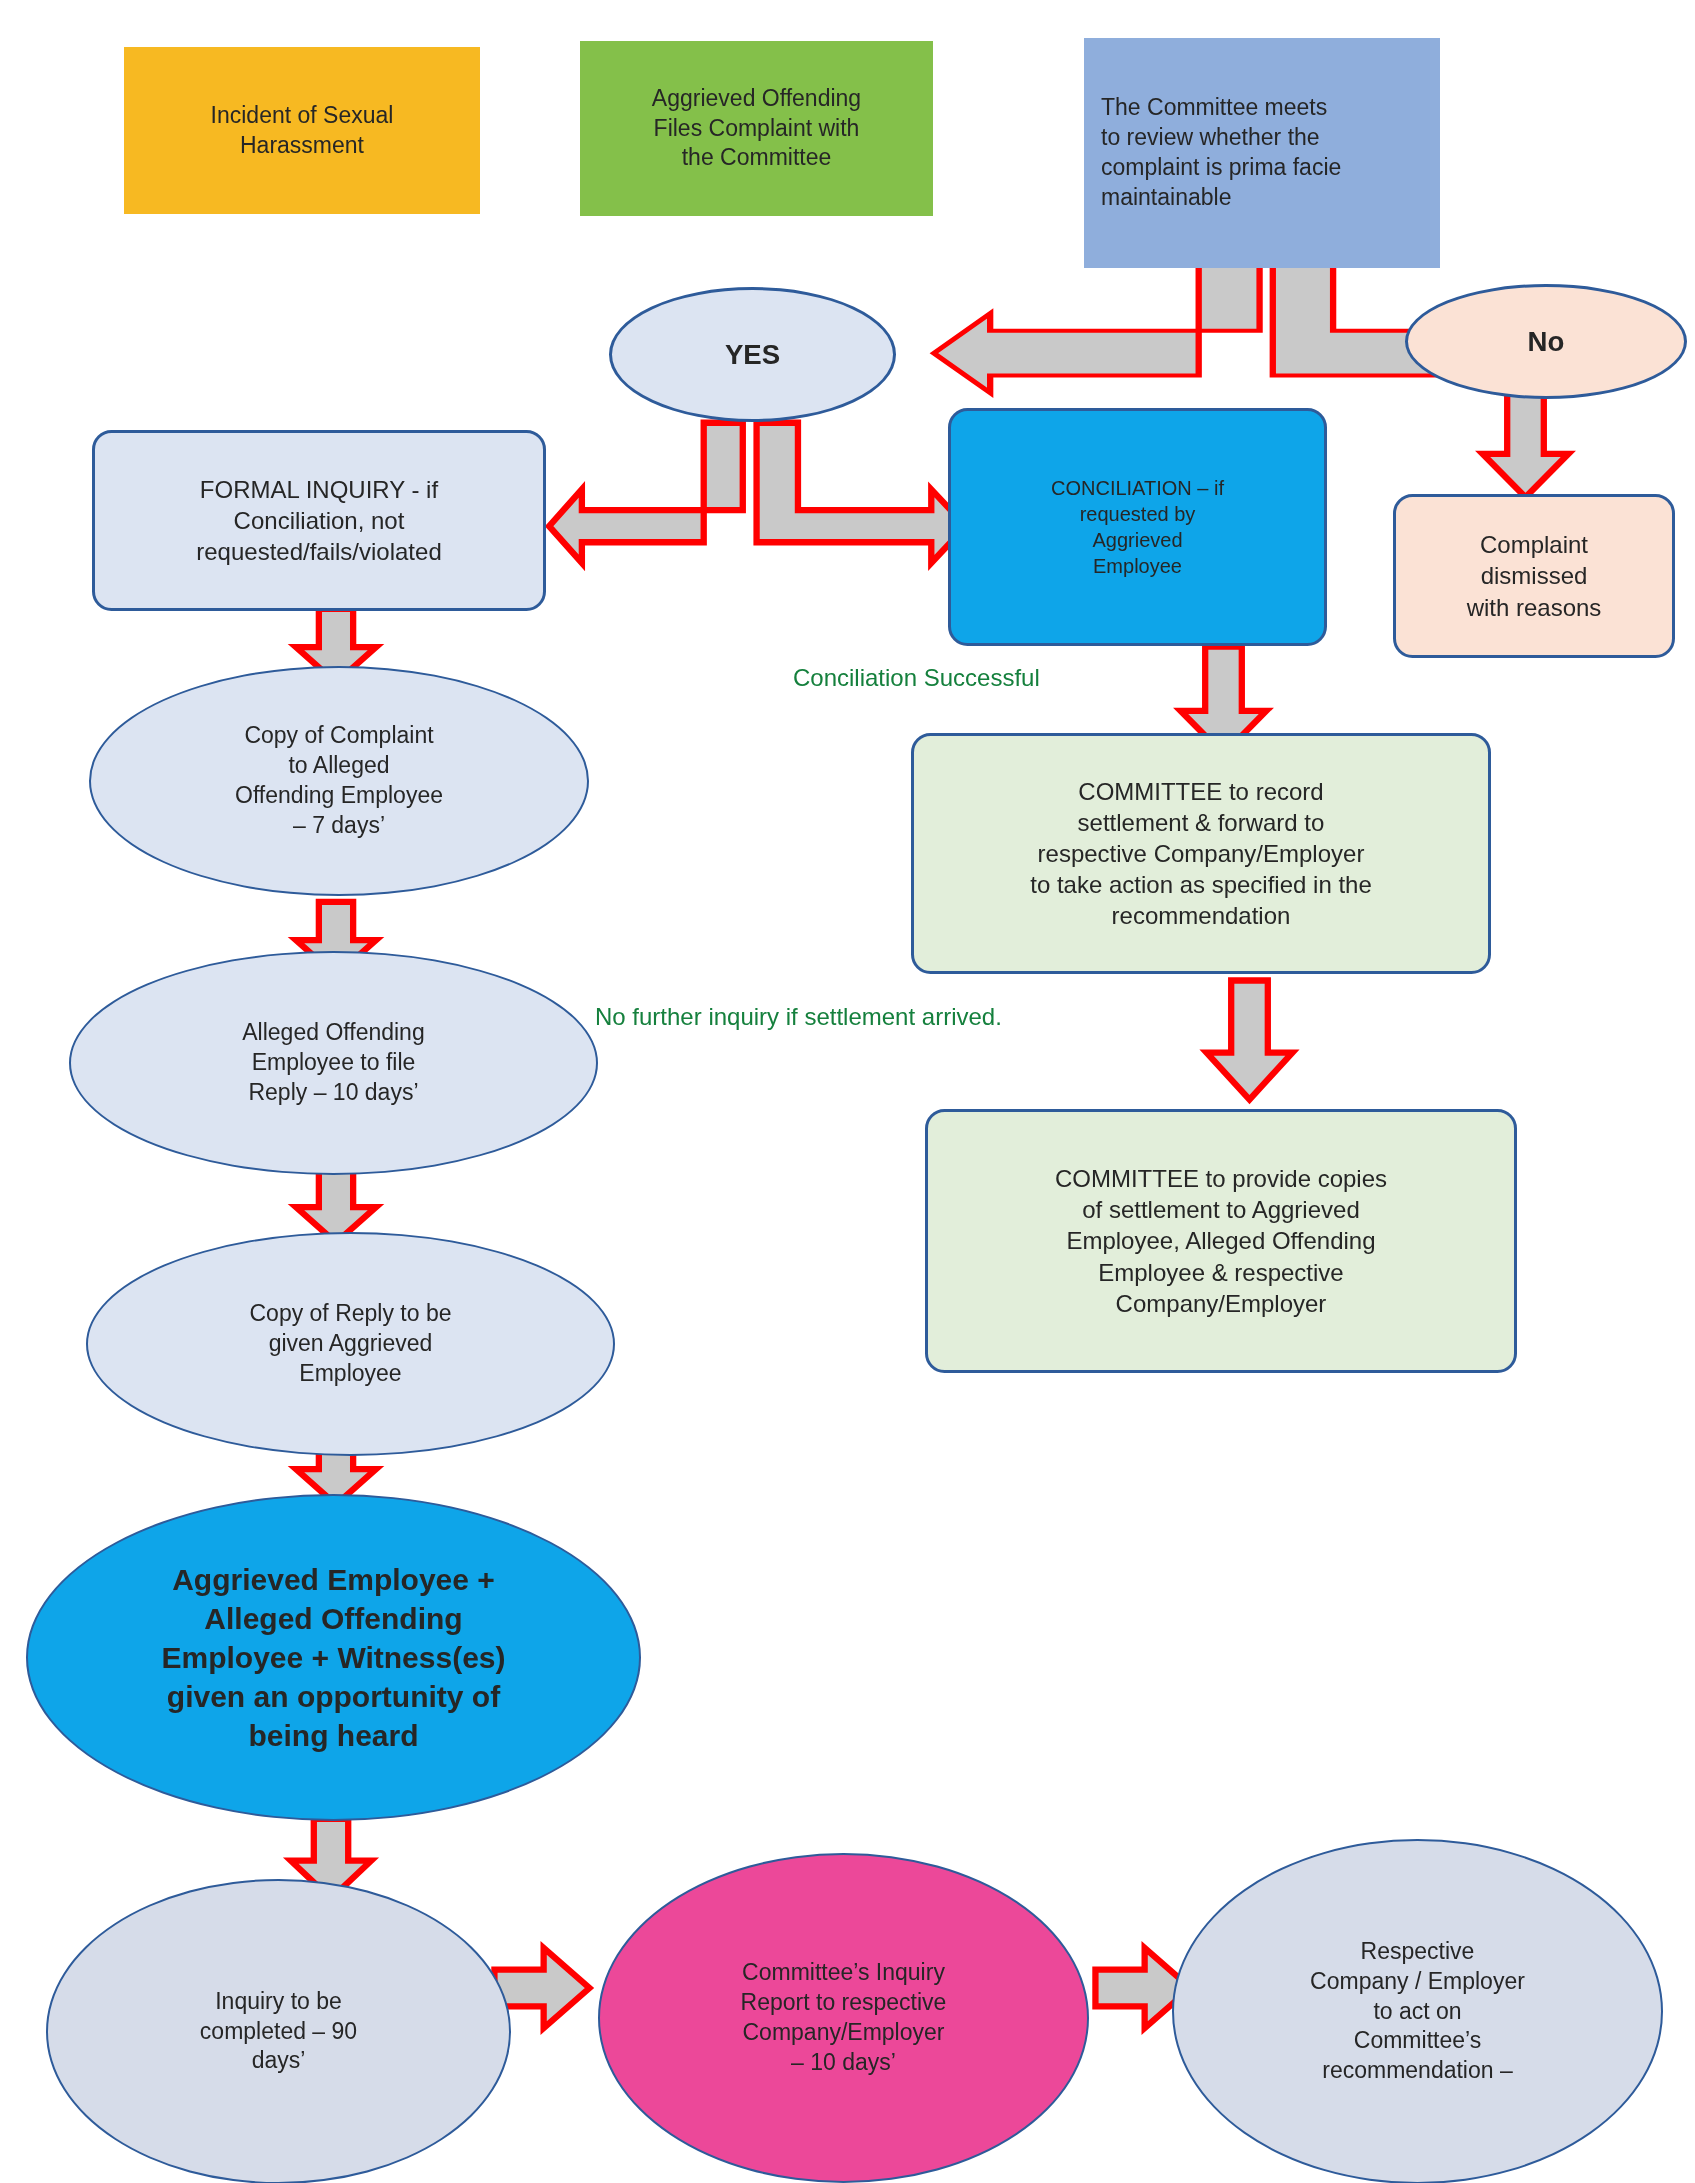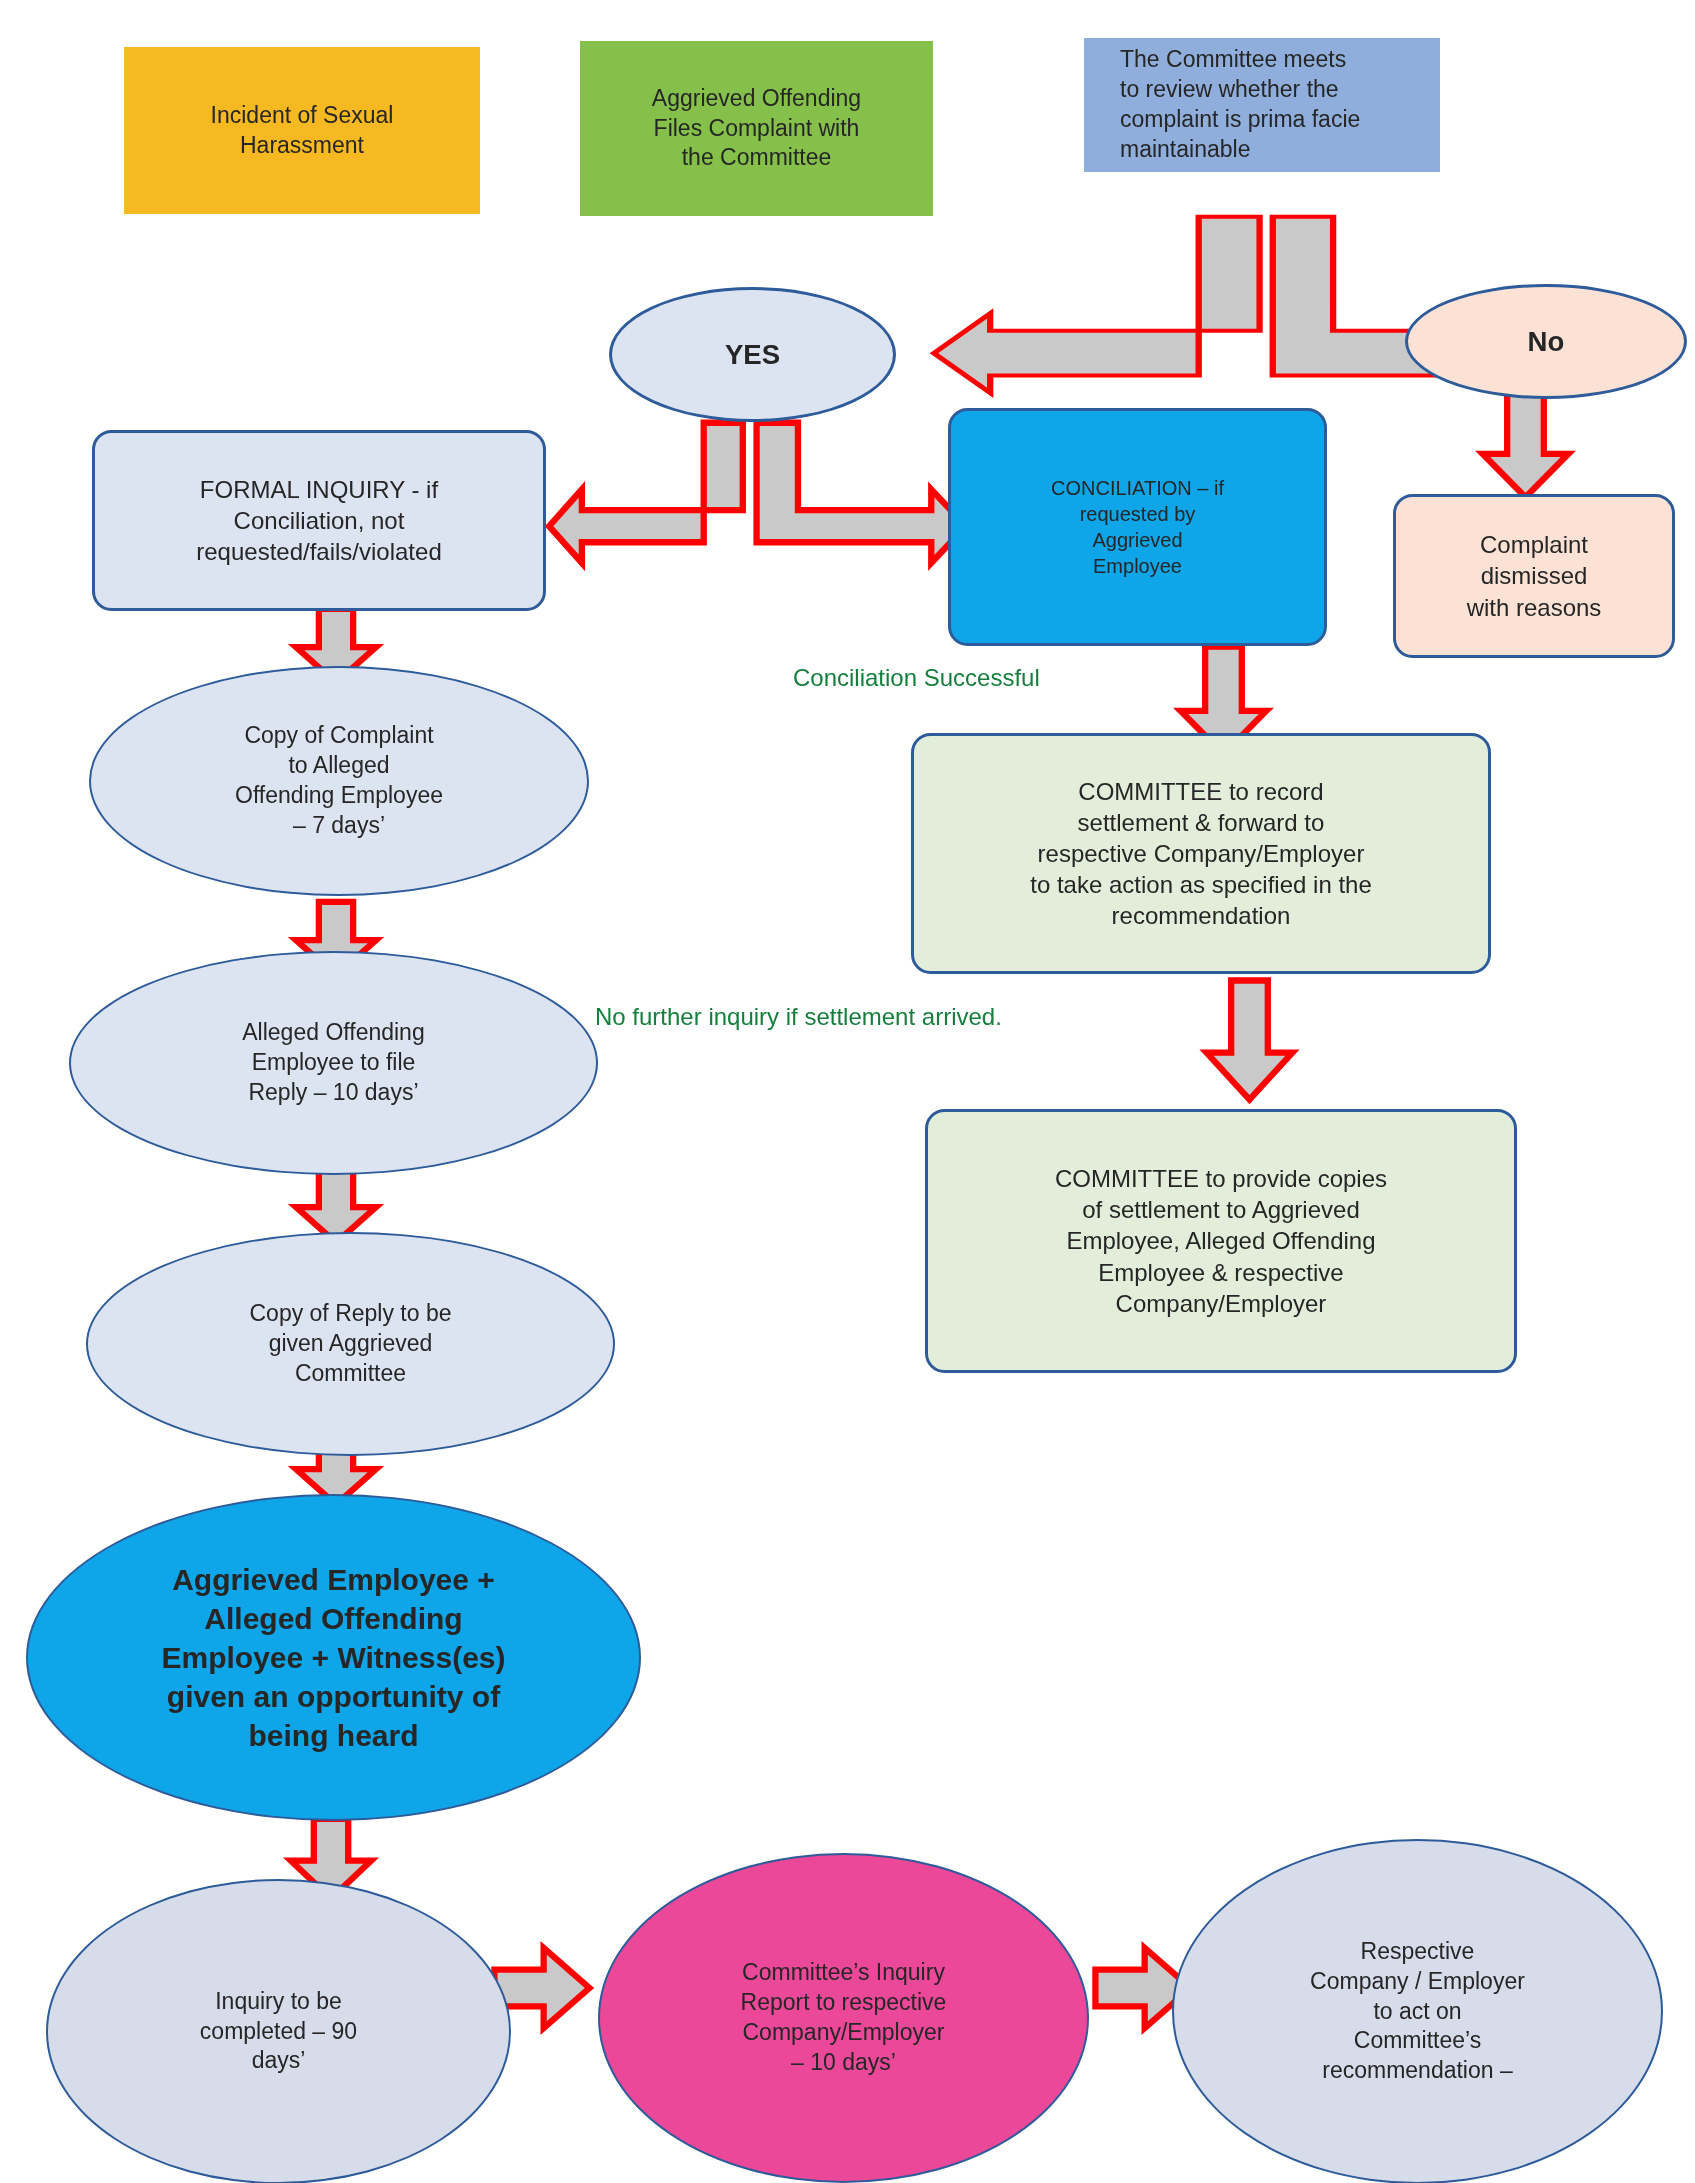--- a/index.html
+++ b/index.html
@@ -138,21 +138,21 @@
     <span class="txt">Incident of Sexual
 Harassment</span>
   </div>
 
   <div class="node rect-plain" style="left:580px; top:41px; width:353px; height:175px; background:#84C04A; font-size:23px;">
     <span class="txt">Aggrieved Offending
 Files Complaint with
 the Committee</span>
   </div>
 
-  <div class="node rect-plain" style="left:1084px; top:38px; width:356px; height:134px; background:#8FAEDC; font-size:23px; justify-content:flex-start;padding-left:19px;">
+  <div class="node rect-plain" style="left:1084px; top:38px; width:356px; height:230px; background:#8FAEDC; font-size:23px; justify-content:flex-start;">
     <span class="txt" style="text-align:left; padding-left:17px; width:96%;">The Committee meets
 to review whether the
 complaint is prima facie
 maintainable</span>
   </div>
 
   <div class="node ellipse bold" style="left:609px; top:287px; width:287px; height:135px; background:#DCE4F2; font-size:27.6px;">
     <span class="txt">YES</span>
   </div>
 
@@ -188,21 +188,21 @@
 
   <div class="node ellipse ellipse-thin" style="left:69px; top:951px; width:529px; height:224px; background:#DCE4F2; font-size:23px;">
     <span class="txt" style="width:66%;">Alleged Offending
 Employee to file
 Reply – 10 days’</span>
   </div>
 
   <div class="node ellipse ellipse-thin" style="left:86px; top:1232px; width:529px; height:224px; background:#DCE4F2; font-size:23px;">
     <span class="txt" style="width:68%;">Copy of Reply to be
 given Aggrieved
-Committee</span>
+Employee</span>
   </div>
 
   <div class="node ellipse ellipse-thin" style="left:26px; top:1494px; width:615px; height:327px; background:#0ea5e9; font-size:30px;font-weight:bold;">
     <span class="txt" style="width:72%;">Aggrieved Employee +
 Alleged Offending
 Employee + Witness(es)
 given an opportunity of
 being heard</span>
   </div>
 

